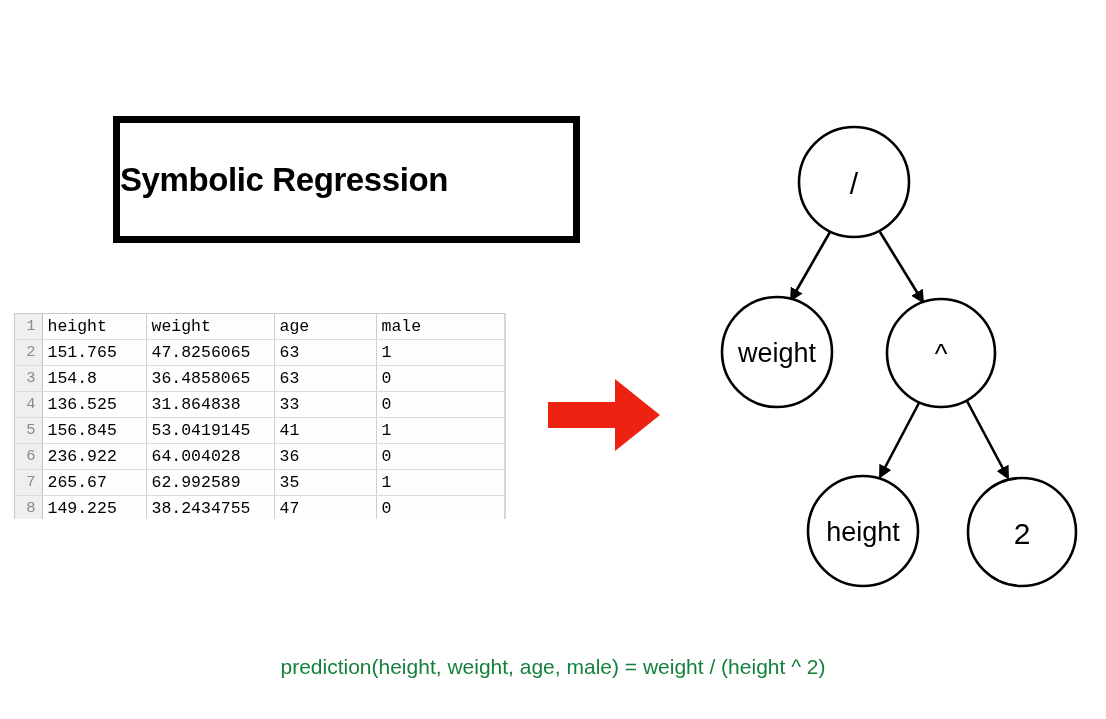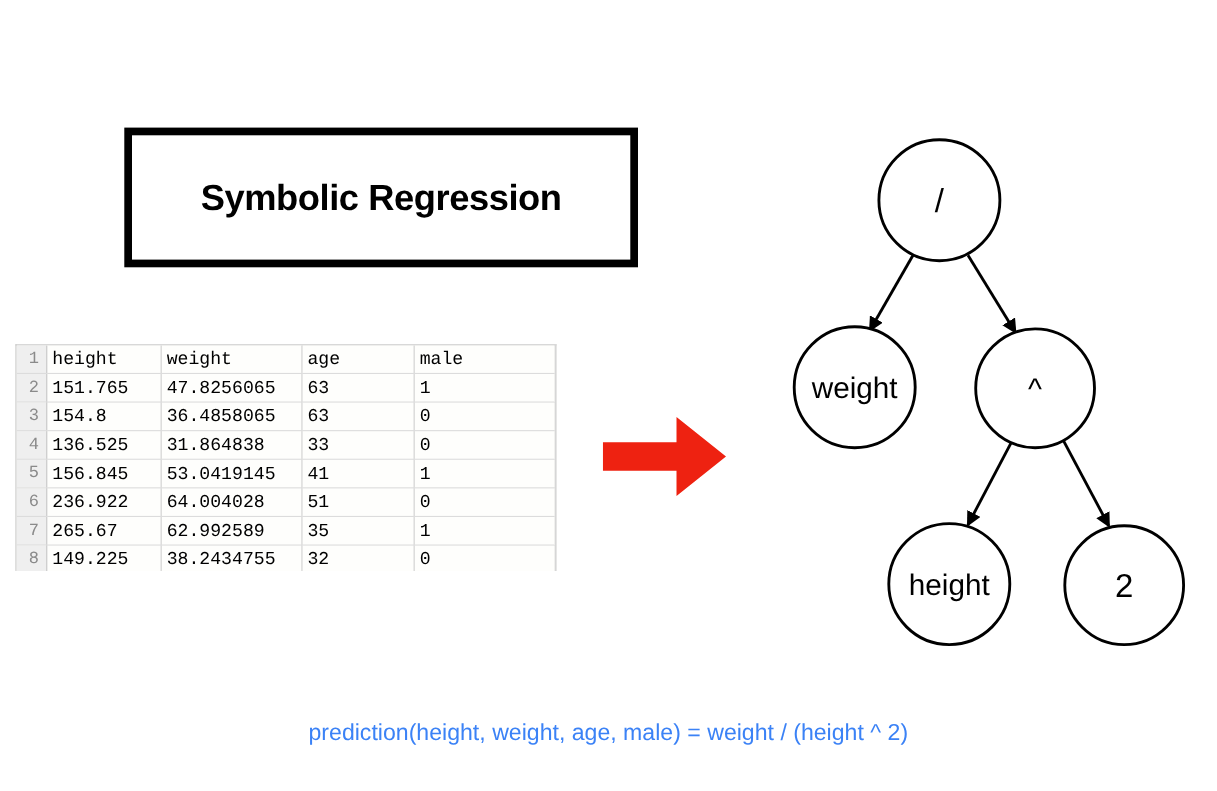--- a/index.html
+++ b/index.html
@@ -21,21 +21,21 @@
     position: absolute;
     left: 113px;
     top: 116px;
     width: 467px;
     height: 127px;
     box-sizing: border-box;
     border: 7px solid #000000;
     background: #ffffff;
     display: flex;
     align-items: center;
-    justify-content: center;
+    justify-content: flex-start;
   }
   #title-text {
     font-family: "Liberation Sans", sans-serif;
     font-size: 33px;
     font-weight: bold;
     letter-spacing: -0.4px;
     color: #000000;
     white-space: nowrap;
   }
 
@@ -111,21 +111,21 @@
 
   
   #caption {
     position: absolute;
     left: 0;
     top: 655px;
     width: 1106px;
     text-align: center;
     font-family: "Liberation Sans", sans-serif;
     font-size: 21px;
-    color: #3b82f6;
+    color: #15803d;
     white-space: nowrap;
   }
 </style>
 </head>
 <body>
 
 <div id="title-box">
   <span id="title-text">Symbolic Regression</span>
 </div>
 
@@ -171,35 +171,35 @@
         <td class="gutter">5</td>
         <td>156.845</td>
         <td>53.0419145</td>
         <td>41</td>
         <td>1</td>
       </tr>
       <tr>
         <td class="gutter">6</td>
         <td>236.922</td>
         <td>64.004028</td>
-        <td>51</td>
+        <td>36</td>
         <td>0</td>
       </tr>
       <tr>
         <td class="gutter">7</td>
         <td>265.67</td>
         <td>62.992589</td>
         <td>35</td>
         <td>1</td>
       </tr>
       <tr>
         <td class="gutter">8</td>
         <td>149.225</td>
         <td>38.2434755</td>
-        <td>32</td>
+        <td>47</td>
         <td>0</td>
       </tr>
     </tbody>
   </table>
 </div>
 
 <svg id="red-arrow" viewBox="0 0 114 76">
   <polygon points="0,25 67,25 67,2 112,38 67,74 67,51 0,51" fill="#ee2211"></polygon>
 </svg>
 

